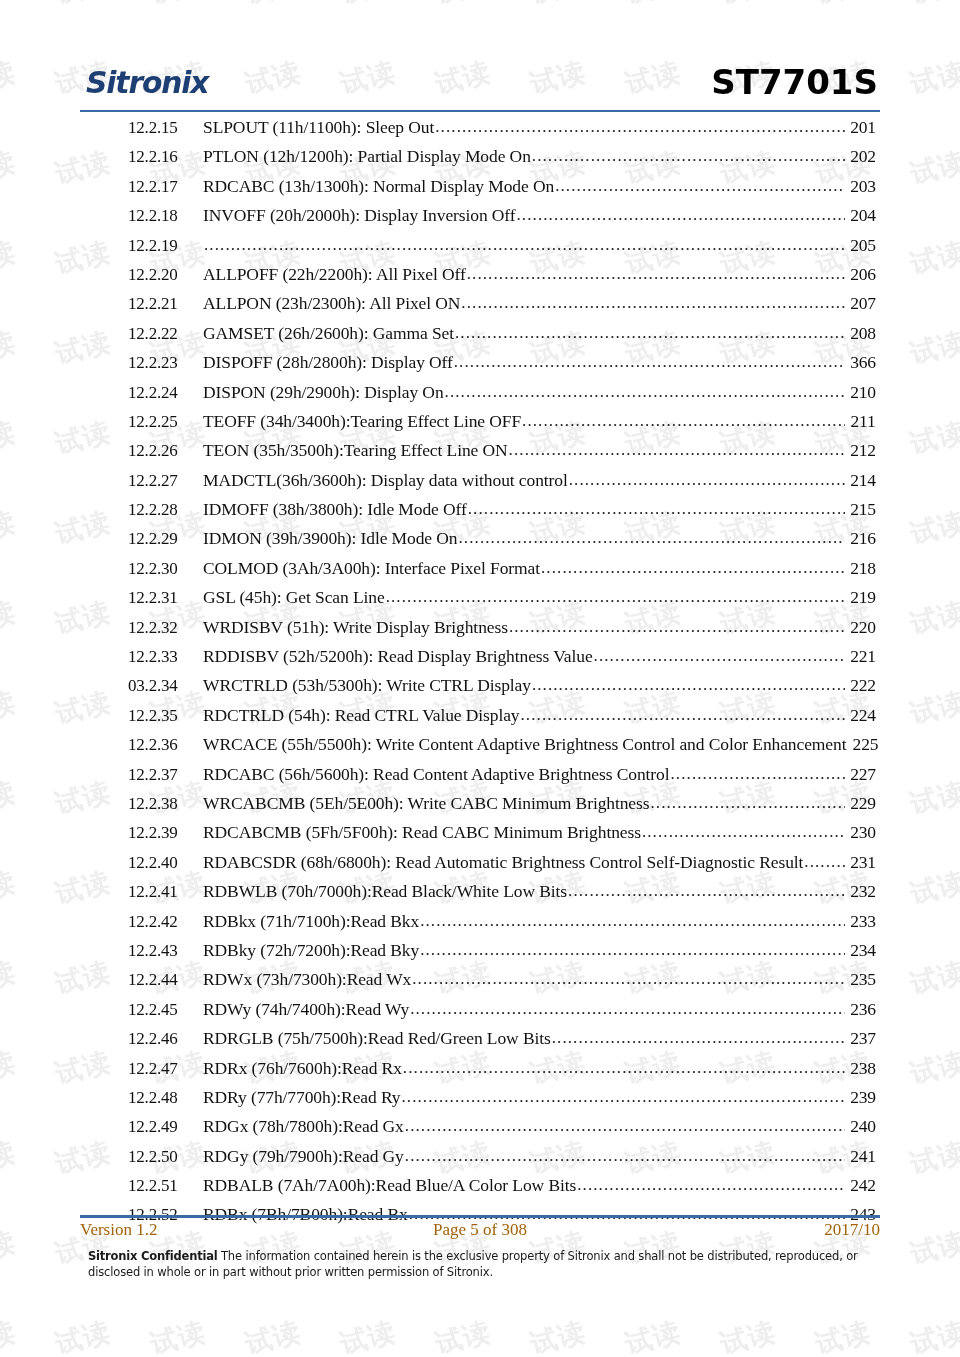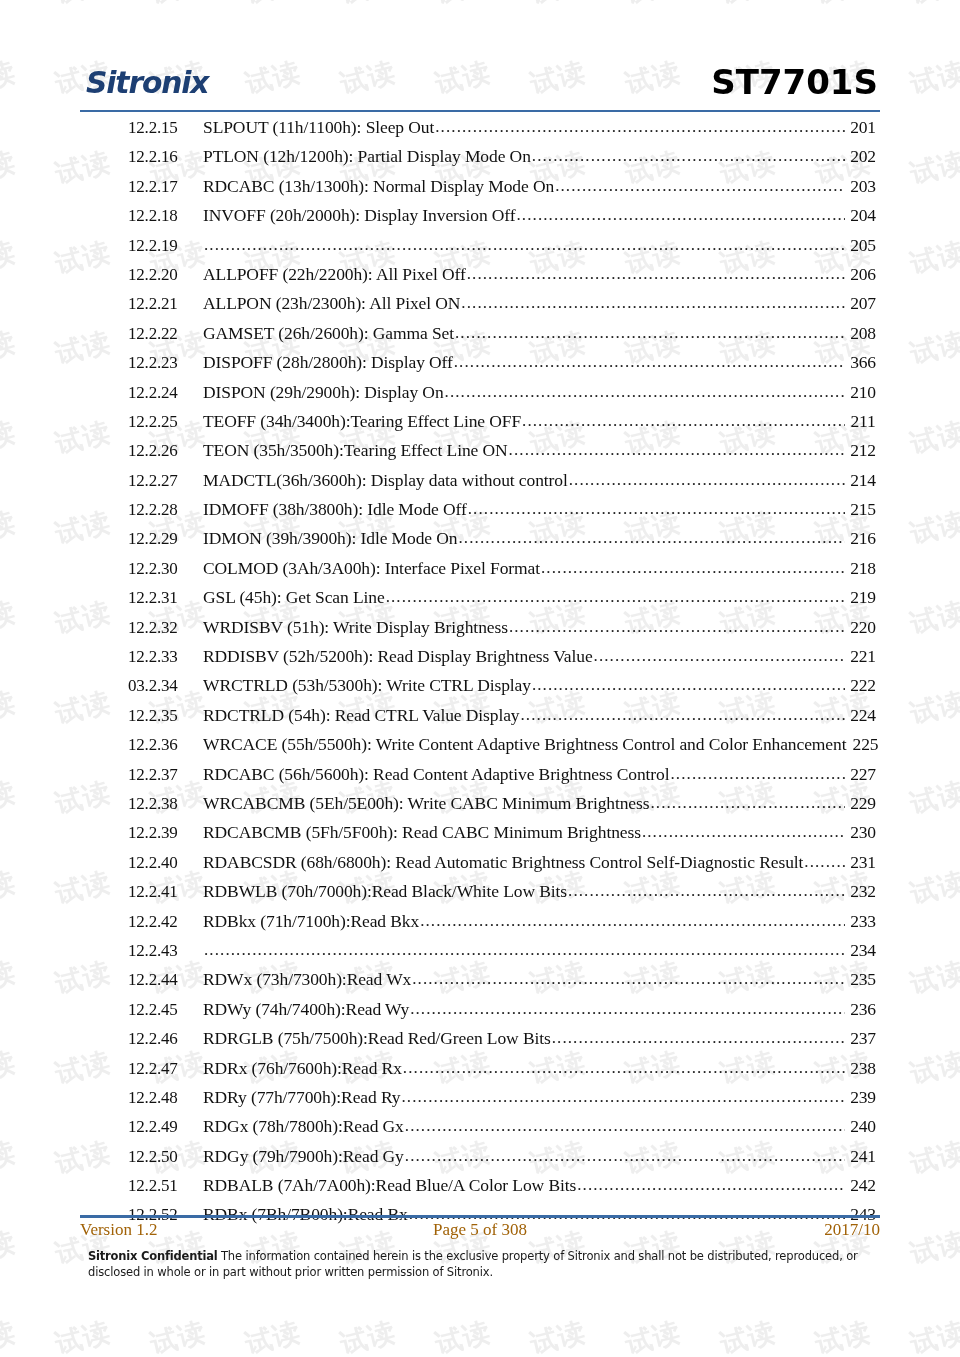--- a/index.html
+++ b/index.html
@@ -582,20 +582,21 @@
           <span class="toc-num">12.2.42</span>
           <span class="toc-body">
             <span class="toc-title">RDBkx (71h/7100h):Read Bkx</span>
             <span class="toc-leader">..............................................................................................................................................</span>
             <span class="toc-page">233</span>
           </span>
         </div>
         <div class="toc-row">
           <span class="toc-num">12.2.43</span>
           <span class="toc-body">
+            <span class="toc-title">RDBky (72h/7200h):Read Bky</span>
             <span class="toc-leader">..............................................................................................................................................</span>
             <span class="toc-page">234</span>
           </span>
         </div>
         <div class="toc-row">
           <span class="toc-num">12.2.44</span>
           <span class="toc-body">
             <span class="toc-title">RDWx (73h/7300h):Read Wx</span>
             <span class="toc-leader">..............................................................................................................................................</span>
             <span class="toc-page">235</span>

